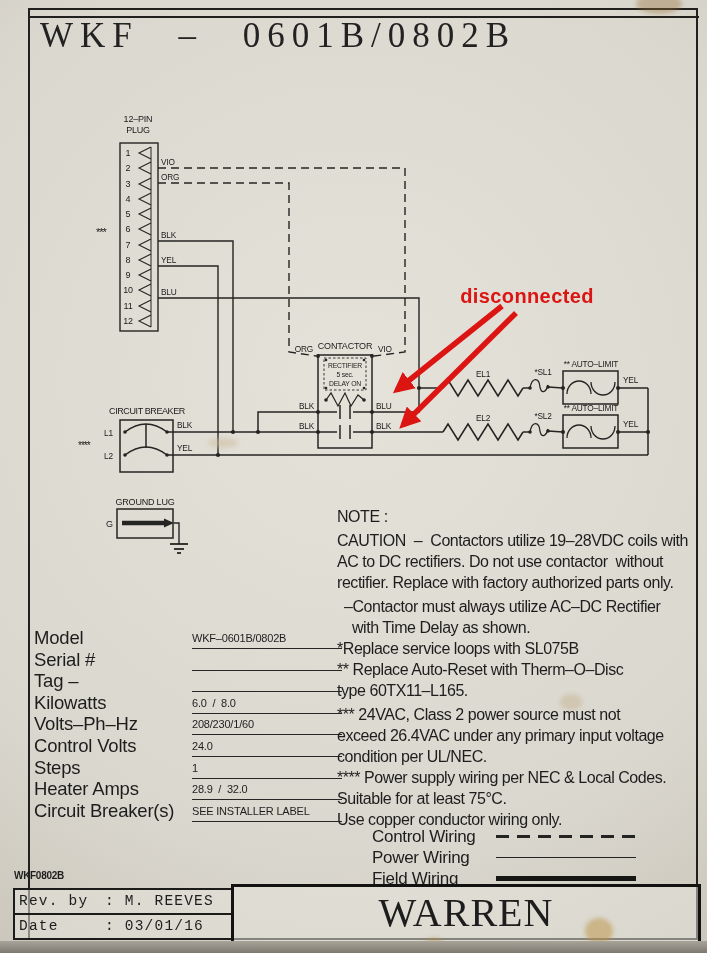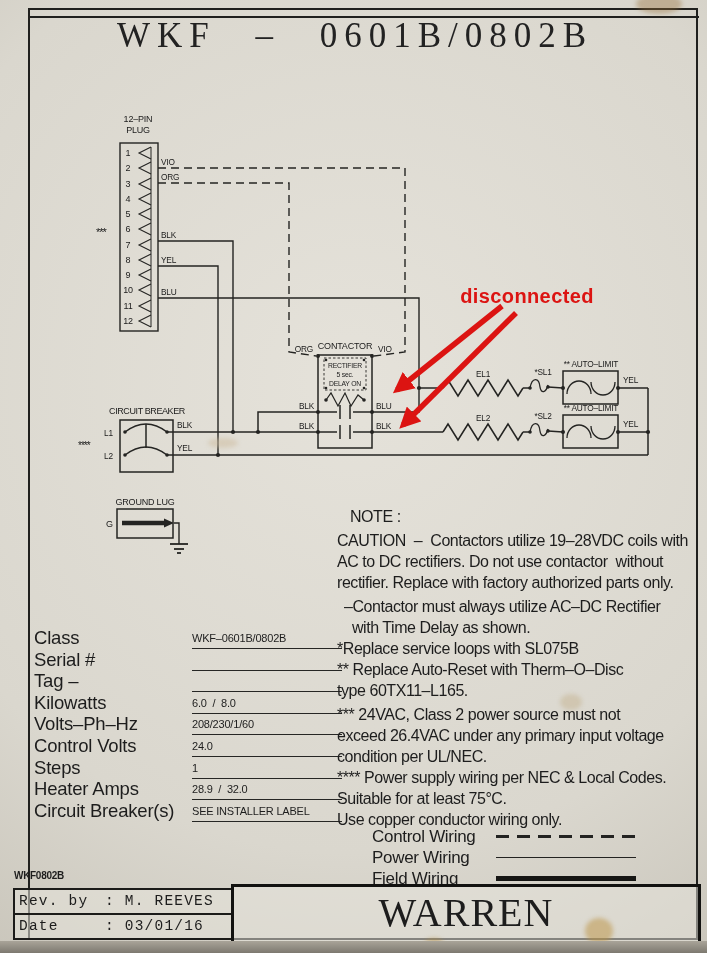--- a/index.html
+++ b/index.html
@@ -1,36 +1,36 @@
 <!DOCTYPE html>
 <html><head>
 <meta charset="utf-8">
 <style>
   html,body{margin:0;padding:0;background:#8b867c;}
   .photo{position:relative;width:707px;height:953px;overflow:hidden;
     background:radial-gradient(120% 90% at 50% 40%, #e5e2da 0%, #dad7ce 55%, #c6c2b7 85%, #a9a499 100%);
     font-family:"Liberation Sans",sans-serif;color:#1d1d1d;}
   .frame{position:absolute;left:28px;top:8px;width:666px;height:928px;border:2.5px solid #20201e;}
   .topline2{position:absolute;left:28px;top:16px;width:671px;height:1.7px;background:#20201e;}
-  .title{position:absolute;left:40px;top:16px;width:630px;text-align:center;
+  .title{position:absolute;left:40px;top:16px;width:630px;text-align:left;
     font-family:"Liberation Serif",serif;font-size:35px;letter-spacing:7px;word-spacing:24px;color:#222;}
   svg.diagram{position:absolute;left:0;top:0;pointer-events:none;}
   .dt{font-family:"Liberation Sans",sans-serif;font-size:9px;fill:#1b1b1b;letter-spacing:-0.2px;}
   .ds{font-size:8.3px;}
   .di{font-size:6.8px;}
   .red-note{font-size:20px;font-weight:bold;letter-spacing:.4px;font-family:"Liberation Sans",sans-serif;}
 
   .specs{position:absolute;left:34px;top:627px;width:308px;font-size:18.5px;}
   .spec-row{display:grid;grid-template-columns:158px 1fr;height:21.6px;align-items:end;}
   .spec-label{letter-spacing:-0.2px;white-space:pre;}
   .spec-value{border-bottom:1.7px solid #262624;font-size:11px;height:20px;line-height:20px;
     white-space:pre;letter-spacing:-0.2px;}
 
   .notes{position:absolute;left:337px;top:506px;width:358px;font-size:16px;letter-spacing:-0.45px;line-height:21px;}
-  .notes-heading{margin-bottom:3px;margin-left:13px;}
+  .notes-heading{margin-bottom:3px;}
   .note-line{white-space:pre;}
   .ind1{padding-left:7px;}
   .ind2{padding-left:15px;}
   .gap{margin-top:3px;}
 
   .legend{position:absolute;left:372px;top:826px;width:264px;font-size:17px;}
   .legend-row{display:flex;align-items:center;height:21px;}
   .legend-label{width:124px;white-space:pre;letter-spacing:-0.3px;}
   .legend-line{flex:1;}
   .line-dashed{background:repeating-linear-gradient(90deg,#232321 0 13px,transparent 13px 21px);height:2.4px;}
@@ -245,21 +245,21 @@
 
     <g>
       <text class="red-note" x="527" y="303" text-anchor="middle" fill="#dc1412">disconnected</text>
       <line x1="502" y1="306" x2="397" y2="390" stroke-width="5.5" marker-end="url(#arr)" stroke="#dc1412"></line>
       <line x1="516" y1="313" x2="403" y2="425" stroke-width="5.5" marker-end="url(#arr)" stroke="#dc1412"></line>
     </g>
   </svg>
 
   <div class="specs">
     <div class="spec-row">
-      <div class="spec-label">Class</div>
+      <div class="spec-label">Model</div>
       <div class="spec-value">WKF–0601B/0802B</div>
     </div>
     <div class="spec-row">
       <div class="spec-label">Serial #</div>
       <div class="spec-value"></div>
     </div>
     <div class="spec-row">
       <div class="spec-label">Tag –</div>
       <div class="spec-value"></div>
     </div>

